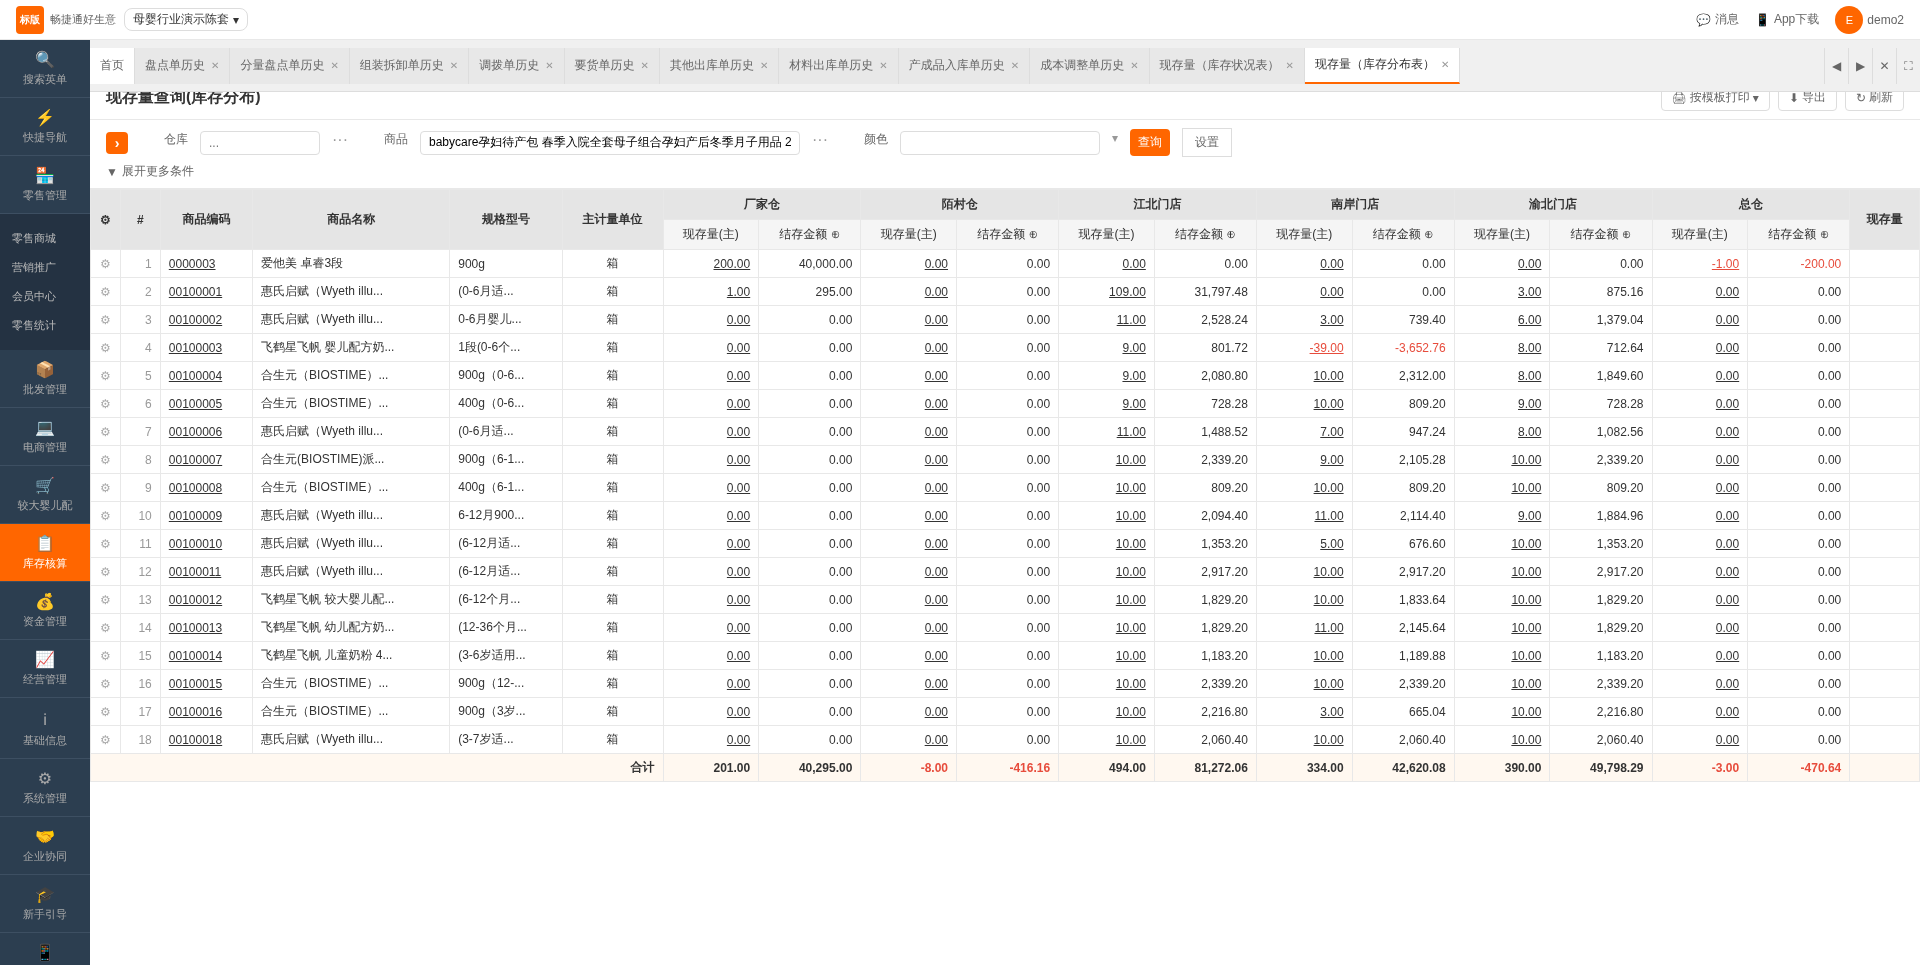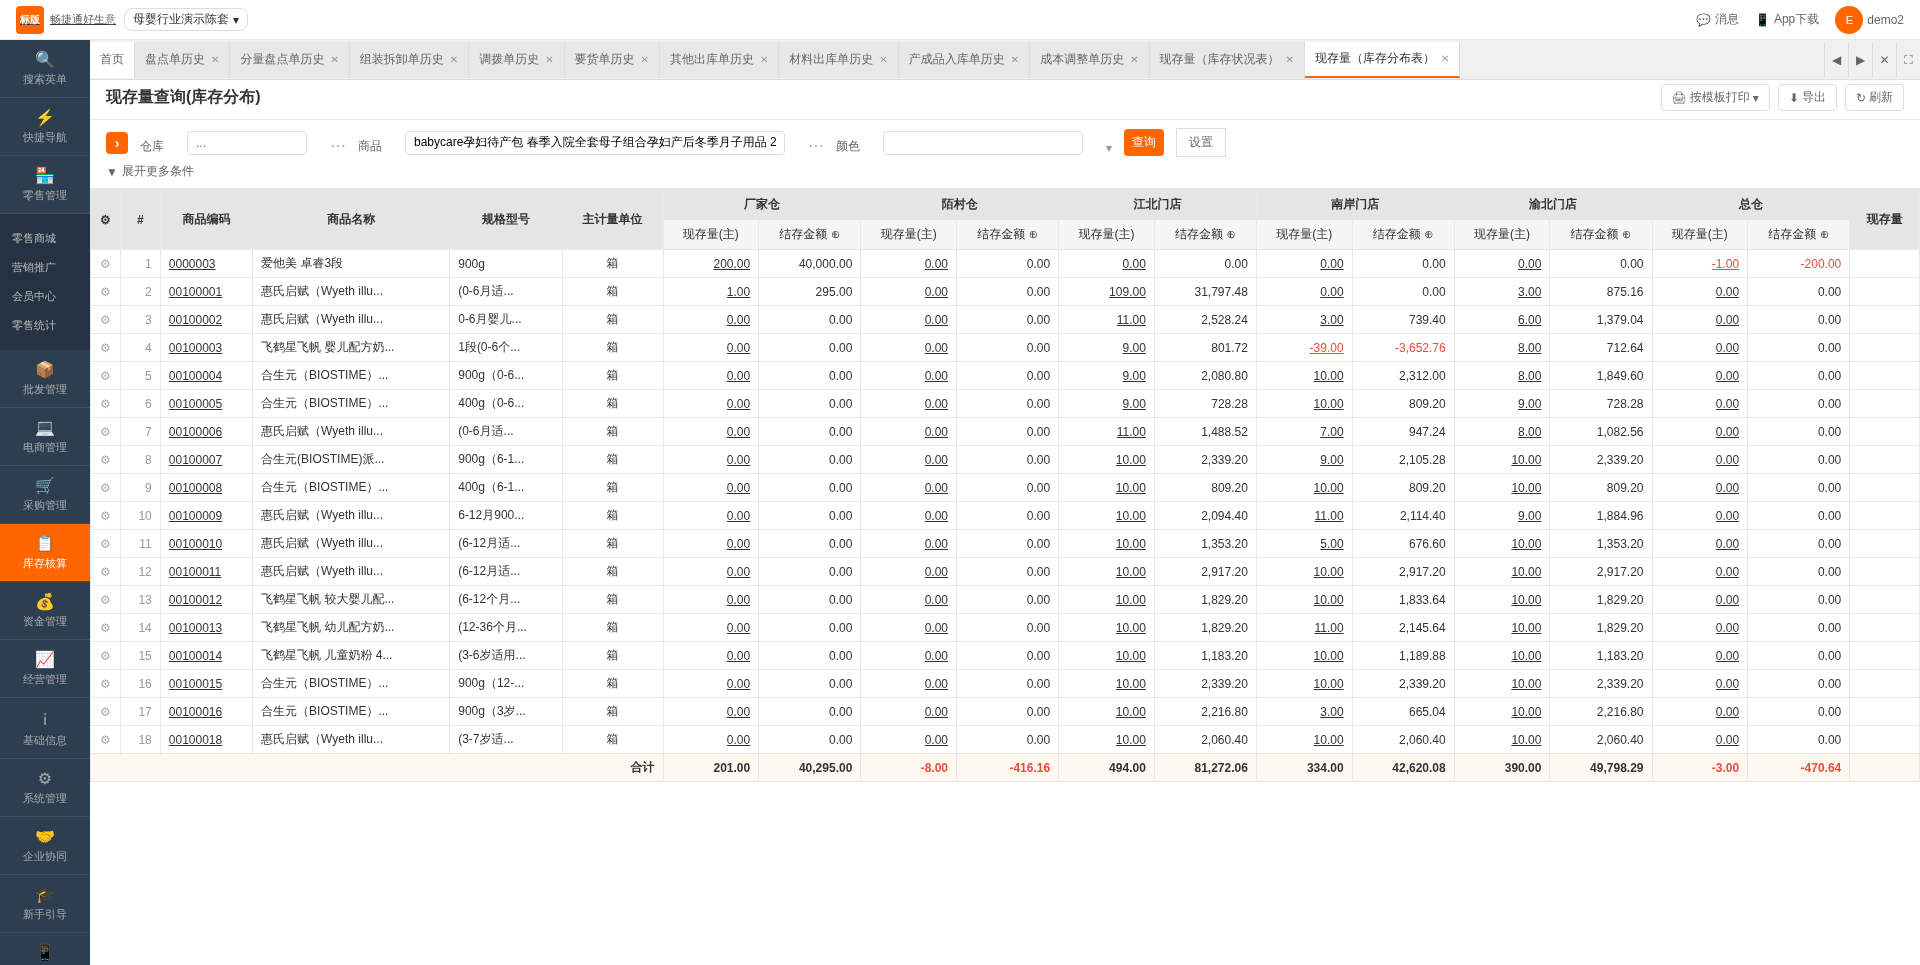--- a/index.html
+++ b/index.html
@@ -12,21 +12,21 @@
       border-bottom: 1px solid #e8e8e8;
       display: flex;
       align-items: center;
       justify-content: space-between;
       padding: 0 16px;
       position: fixed;
       top: 0; left: 0; right: 0;
       z-index: 100;
     }
     .top-bar-left { display: flex; align-items: center; gap: 8px; }
-    .logo-area { display: flex; align-items: center; gap: 6px; text-decoration: underline; }
+    .logo-area { display: flex; align-items: center; gap: 6px; }
     .logo-icon { width: 28px; height: 28px; background: #ff6600; border-radius: 4px; display: flex; align-items: center; justify-content: center; color: white; font-size: 10px; font-weight: bold; }
     .logo-text { font-size: 11px; color: #666; line-height: 1.2; }
     .industry-selector { display: flex; align-items: center; gap: 4px; font-size: 12px; color: #333; cursor: pointer; padding: 2px 8px; border: 1px solid #ddd; border-radius: 8px; }
     .top-bar-right { display: flex; align-items: center; gap: 16px; }
     .top-bar-btn { display: flex; align-items: center; gap: 4px; font-size: 12px; color: #666; cursor: pointer; }
     .avatar { width: 28px; height: 28px; border-radius: 50%; background: #ff6600; display: flex; align-items: center; justify-content: center; color: white; font-size: 11px; }
 
     
     .sidebar {
       position: fixed;
@@ -62,21 +62,21 @@
       color: #bbb;
       font-size: 11px;
       cursor: pointer;
     }
 
     
     .nav-tabs {
       position: fixed;
       top: 40px;
       left: 90px; right: 0;
-      height: 40px;
+      height: 52px;
       background: #f0f0f0;
       border-bottom: 1px solid #ddd;
       display: flex;
       align-items: center;
       overflow: hidden;
       z-index: 98;
     }
     .nav-tab {
       height: 36px;
       padding: 0 10px;
@@ -147,23 +147,24 @@
       border-radius: 4px;
       display: flex; align-items: center; justify-content: center;
       cursor: pointer;
       color: white;
       font-size: 14px;
       font-weight: bold;
       flex-shrink: 0;
     }
     .filter-item {
       display: flex;
-      align-items: flex-end;
-      gap: 23px;
+      align-items: flex-start;
+      gap: 12px;
       flex: none;
+      margin-left: 24px;
     }
     .filter-label { color: #666; font-size: 12px; white-space: nowrap; }
     .filter-input {
       border: 1px solid #ddd;
       border-radius: 4px;
       padding: 4px 8px;
       font-size: 12px;
       outline: none;
       background: #fff;
     }
@@ -303,21 +304,21 @@
   <div class="sidebar-item">
     <span class="si-icon">📦</span>
     <span>批发管理</span>
   </div>
   <div class="sidebar-item">
     <span class="si-icon">💻</span>
     <span>电商管理</span>
   </div>
   <div class="sidebar-item">
     <span class="si-icon">🛒</span>
-    <span>采购管理</span>
+    <span>较大婴儿配</span>
   </div>
   <div class="sidebar-item active">
     <span class="si-icon">📋</span>
     <span>库存核算</span>
   </div>
   <div class="sidebar-item">
     <span class="si-icon">💰</span>
     <span>资金管理</span>
   </div>
   <div class="sidebar-item">

